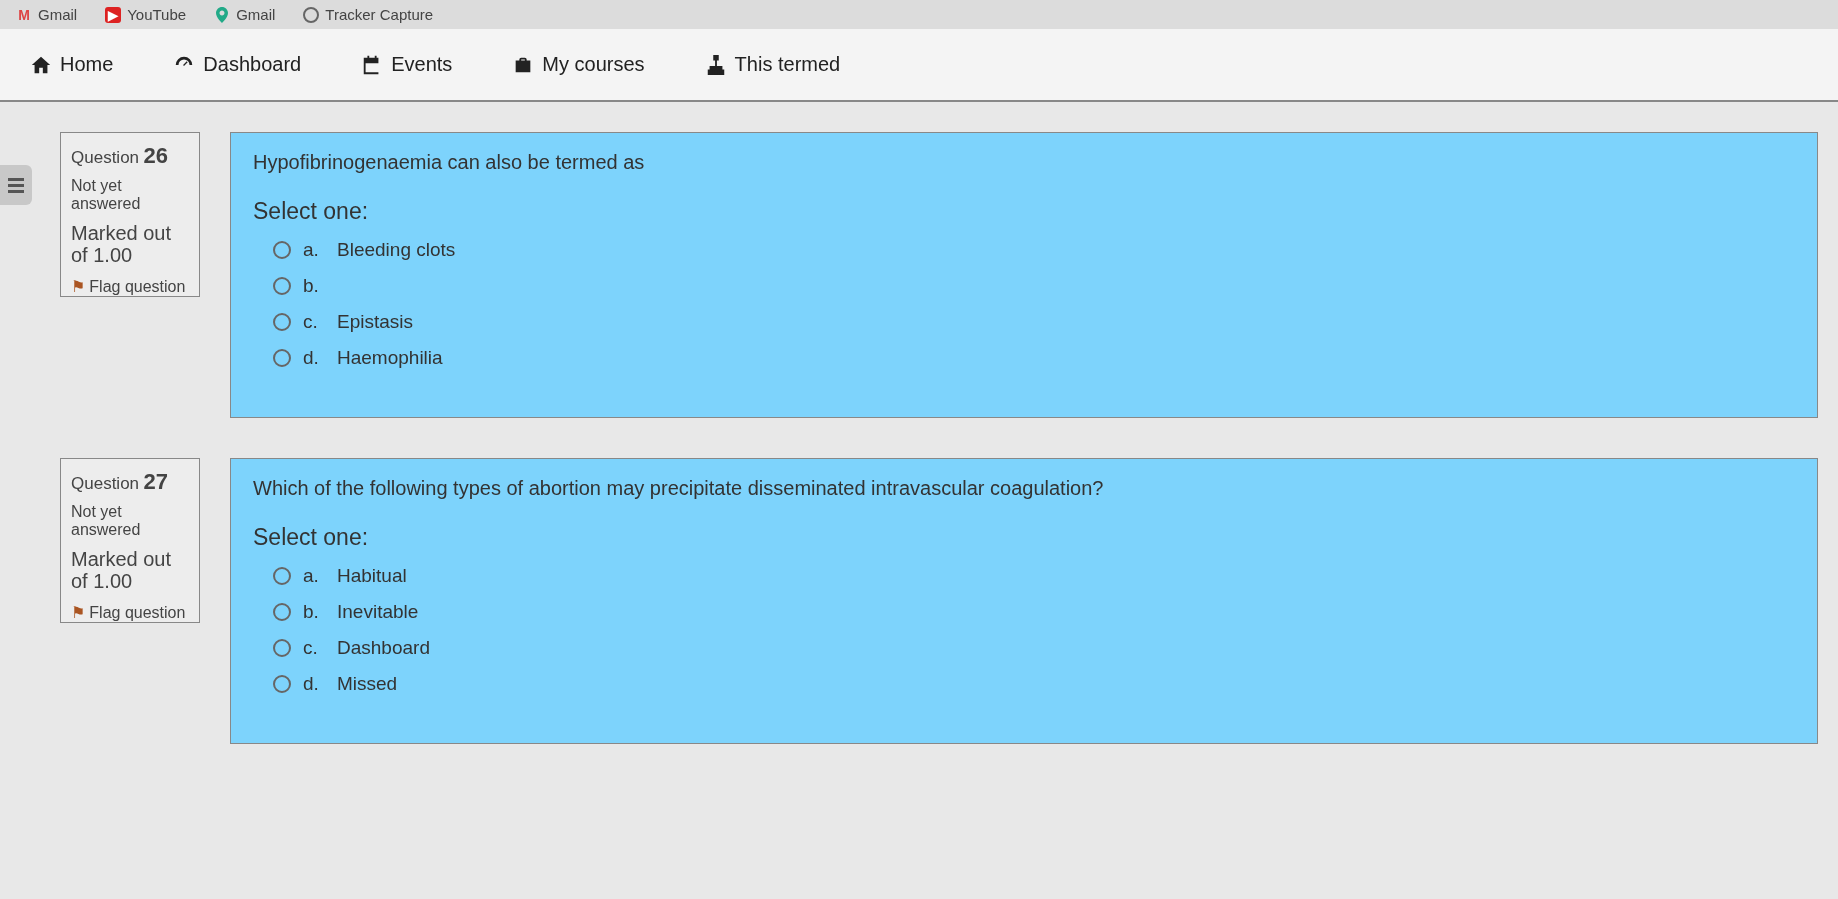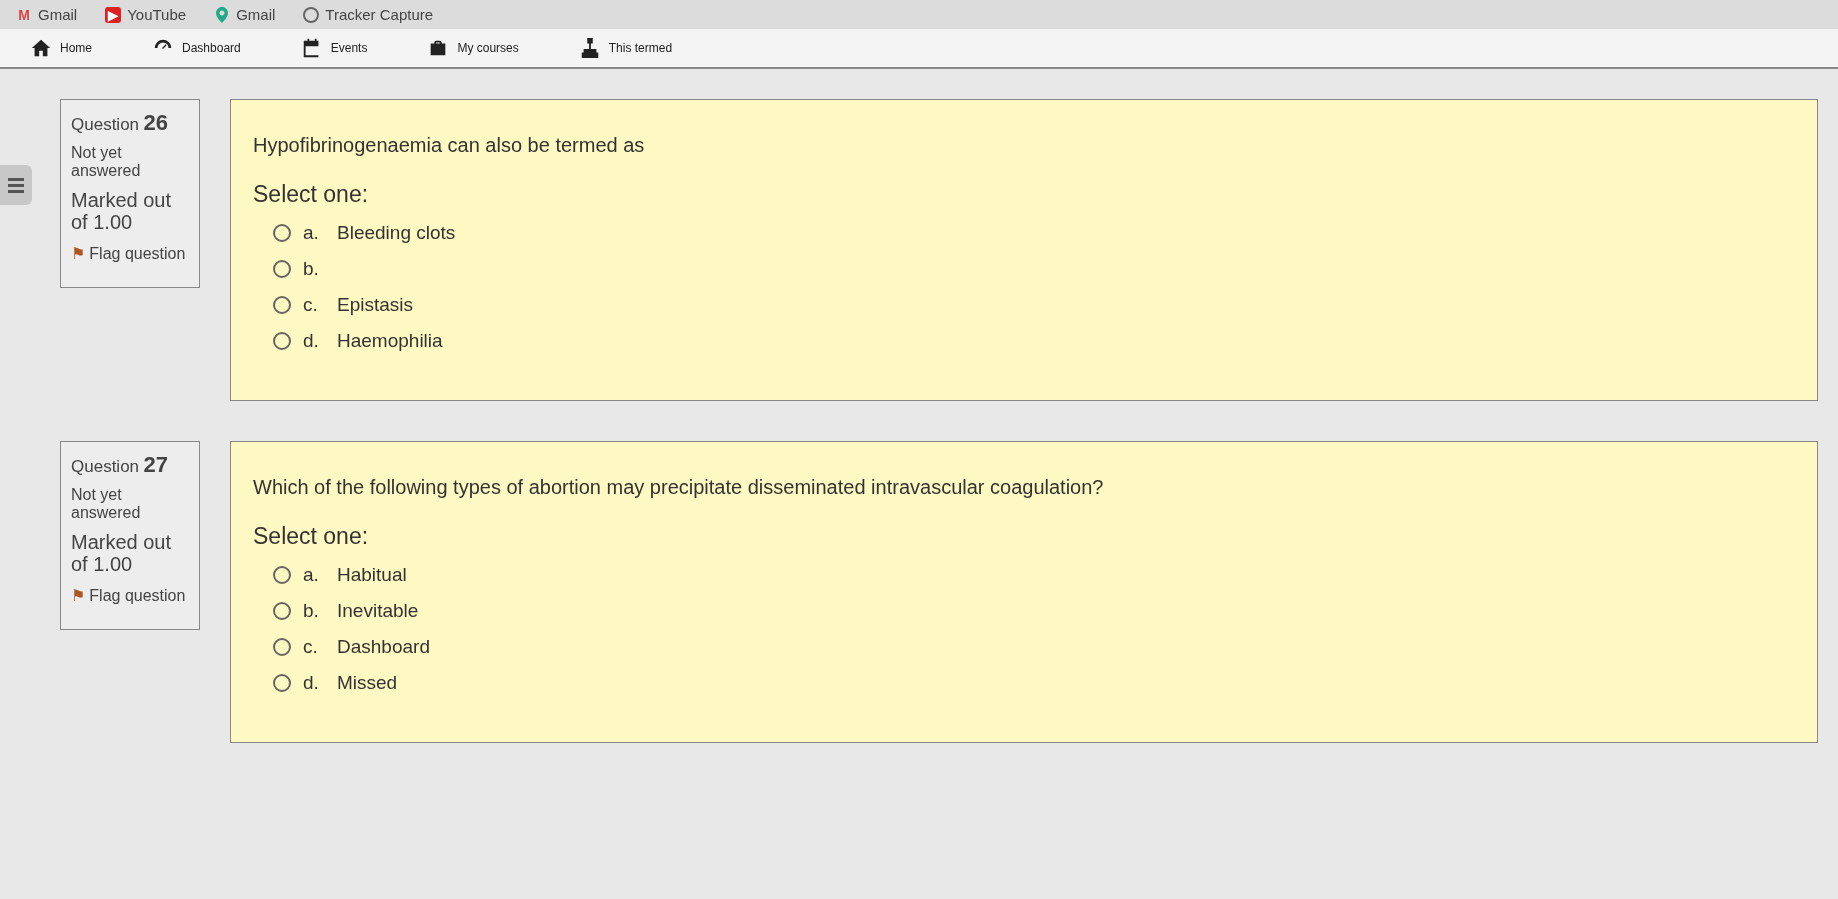--- a/index.html
+++ b/index.html
@@ -32,25 +32,25 @@
   justify-content: center;
   font-size: 14px;
 }
 .gmail-icon { color: #d44; font-weight: bold; }
 .yt-icon { background:#d22; color:#fff; width:18px; height:14px; border-radius:3px; font-size:10px; }
 .maps-icon { color:#2a8; }
 .tracker-icon { width:16px; height:16px; border:2px solid #666; border-radius:50%; }
 
 .course-nav {
   background: #f4f4f4;
-  padding: 8px 30px;
+  padding: 24px 30px;
   display: flex;
   align-items: center;
   gap: 60px;
-  font-size: 12px;
+  font-size: 20px;
   color: #222;
   border-bottom: 2px solid #888;
 }
 .course-nav .nav-item {
   display: flex;
   align-items: center;
   gap: 8px;
   cursor: pointer;
 }
 .nav-icon { width: 22px; height: 22px; display:inline-block; }
@@ -60,37 +60,37 @@
 }
 .qblock {
   display: flex;
   gap: 30px;
   margin-bottom: 40px;
 }
 .qmeta {
   width: 140px;
   border: 1px solid #888;
   background: #ededed;
-  padding: 10px 10px 24px 10px;
+  padding: 10px 10px 0 10px;
   font-size: 16px;
   color: #444;
   align-self: flex-start;
 }
 .qmeta .qlabel { font-size: 17px; }
 .qmeta .qnum { font-size: 22px; font-weight: bold; }
 .qmeta .status { margin-top: 8px; font-size: 16px; line-height: 1.1; }
 .qmeta .marked { margin-top: 10px; font-size: 20px; line-height:1.1; }
 .qmeta .flag { margin-top: 12px; font-size: 16px; cursor:pointer; display:flex; gap:4px; line-height:1.1;}
 .flag-icon { color:#a52; }
 
 .qbody {
   flex: 1;
   border: 1px solid #888;
-  background: #fef9c3;
-  padding: 34px 22px 34px 22px;
+  background: #7dd3fc;
+  padding: 18px 22px 34px 22px;
   font-size: 20px;
   color: #333;
 }
 .qtext { margin-bottom: 24px; }
 .select-label { margin-bottom: 14px; font-size: 23px; }
 .options { padding-left: 20px; }
 .option {
   display: flex;
   align-items: center;
   gap: 12px;

